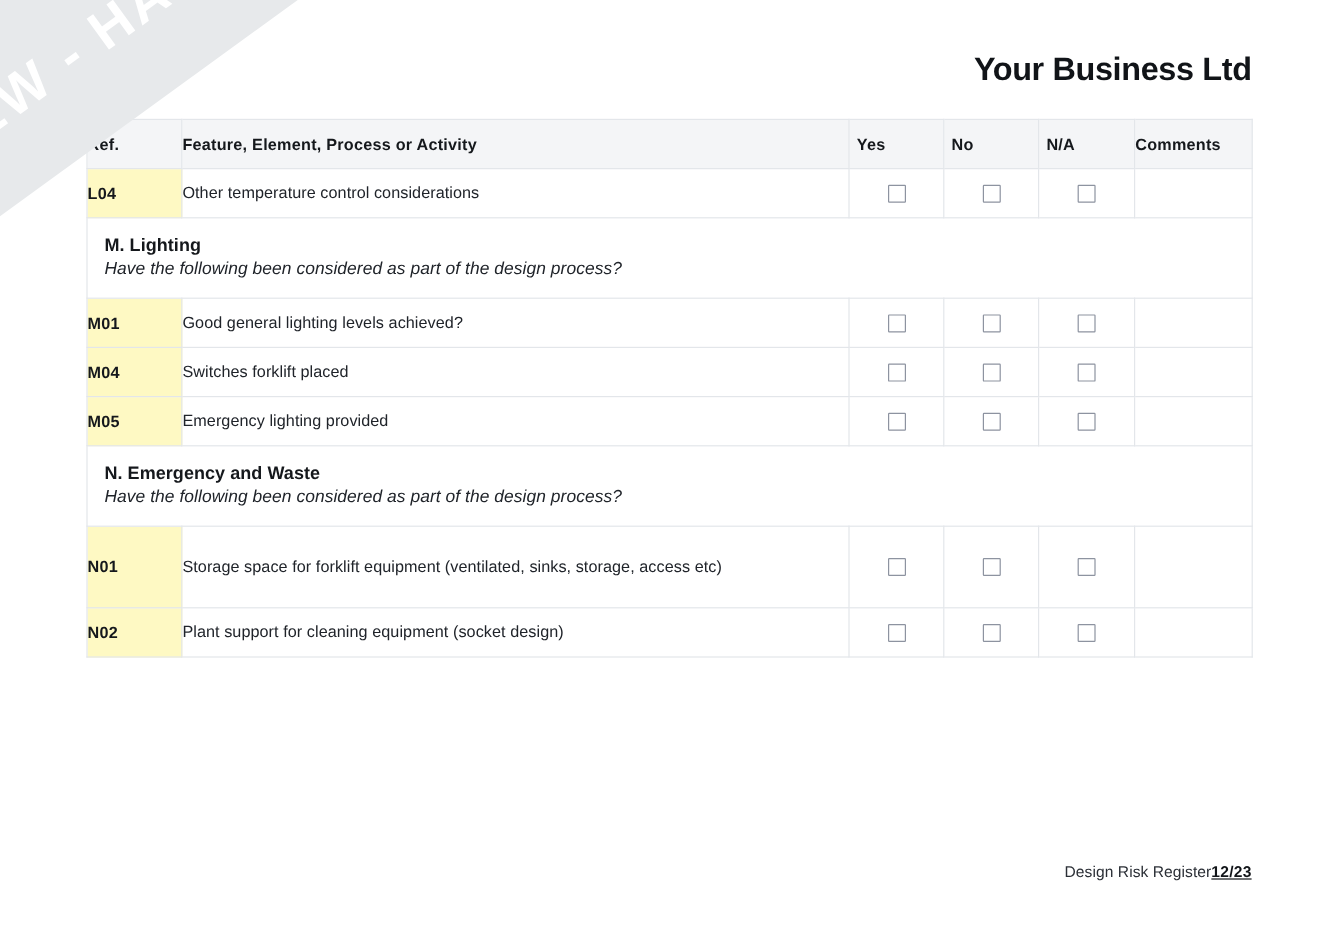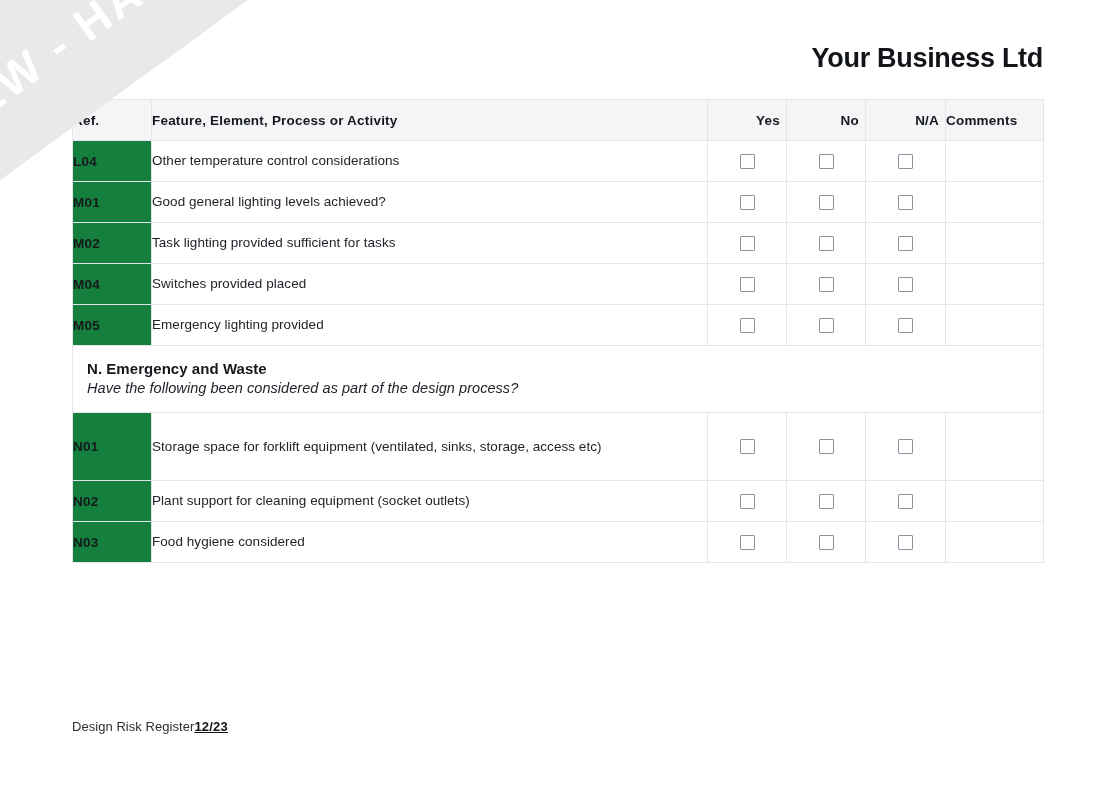--- a/index.html
+++ b/index.html
@@ -108,24 +108,24 @@
     background: #f4f5f7;
     font-weight: bold;
     font-size: 12.5px;
     letter-spacing: 0.2px;
     color: #15181c;
     height: 40px;
     padding: 0 14px;
     text-align: left;
     white-space: nowrap;
   }
-  thead th.center { text-align: right; padding: 0 6px; }
+  thead th.center { text-align: left; padding: 0 6px; }
 
   td.ref {
-    background: #15803d;
+    background: #fef9c3;
     font-weight: bold;
     font-size: 12.5px;
     letter-spacing: 0.2px;
     color: #15181c;
     padding: 0 14px;
     white-space: nowrap;
   }
   td.feature {
     padding: 10px 14px;
     font-size: 14.5px;
@@ -171,21 +171,21 @@
 
   
   #doc-footer {
     position: absolute;
     left: 72px;
     right: 71px;
     top: 714px;
     height: 24px;
     display: flex;
     align-items: center;
-    justify-content: flex-start;
+    justify-content: flex-end;
     z-index: 60;
   }
   #footer-title {
     font-size: 13px;
     color: #2b2f36;
     letter-spacing: 0.05px;
   }
   #footer-page {
     font-size: 13px;
     font-weight: bold;
@@ -225,39 +225,37 @@
       </thead>
       <tbody id="table-body">
           <tr class="data-row">
             <td class="ref">L04</td>
             <td class="feature">Other temperature control considerations</td>
             <td class="box-cell"><span class="checkbox"></span></td>
             <td class="box-cell"><span class="checkbox"></span></td>
             <td class="box-cell"><span class="checkbox"></span></td>
             <td class="comments"></td>
           </tr>
+          <tr class="section-row">
+            <td colspan="6">
+              <div class="section-title">M. Lighting</div>
+              <div class="section-sub">Have the following been considered as part of the design process?</div>
+            </td>
+          </tr>
           <tr class="data-row">
             <td class="ref">M01</td>
             <td class="feature">Good general lighting levels achieved?</td>
             <td class="box-cell"><span class="checkbox"></span></td>
             <td class="box-cell"><span class="checkbox"></span></td>
             <td class="box-cell"><span class="checkbox"></span></td>
             <td class="comments"></td>
           </tr>
           <tr class="data-row">
-            <td class="ref">M02</td>
-            <td class="feature">Task lighting provided sufficient for tasks</td>
-            <td class="box-cell"><span class="checkbox"></span></td>
-            <td class="box-cell"><span class="checkbox"></span></td>
-            <td class="box-cell"><span class="checkbox"></span></td>
-            <td class="comments"></td>
-          </tr>
-          <tr class="data-row">
             <td class="ref">M04</td>
-            <td class="feature">Switches provided placed</td>
+            <td class="feature">Switches forklift placed</td>
             <td class="box-cell"><span class="checkbox"></span></td>
             <td class="box-cell"><span class="checkbox"></span></td>
             <td class="box-cell"><span class="checkbox"></span></td>
             <td class="comments"></td>
           </tr>
           <tr class="data-row">
             <td class="ref">M05</td>
             <td class="feature">Emergency lighting provided</td>
             <td class="box-cell"><span class="checkbox"></span></td>
             <td class="box-cell"><span class="checkbox"></span></td>
@@ -273,29 +271,21 @@
           <tr class="data-row tall">
             <td class="ref">N01</td>
             <td class="feature">Storage space for forklift equipment (ventilated, sinks, storage, access etc)</td>
             <td class="box-cell"><span class="checkbox"></span></td>
             <td class="box-cell"><span class="checkbox"></span></td>
             <td class="box-cell"><span class="checkbox"></span></td>
             <td class="comments"></td>
           </tr>
           <tr class="data-row">
             <td class="ref">N02</td>
-            <td class="feature">Plant support for cleaning equipment (socket outlets)</td>
-            <td class="box-cell"><span class="checkbox"></span></td>
-            <td class="box-cell"><span class="checkbox"></span></td>
-            <td class="box-cell"><span class="checkbox"></span></td>
-            <td class="comments"></td>
-          </tr>
-          <tr class="data-row">
-            <td class="ref">N03</td>
-            <td class="feature">Food hygiene considered</td>
+            <td class="feature">Plant support for cleaning equipment (socket design)</td>
             <td class="box-cell"><span class="checkbox"></span></td>
             <td class="box-cell"><span class="checkbox"></span></td>
             <td class="box-cell"><span class="checkbox"></span></td>
             <td class="comments"></td>
           </tr>
         </tbody>
     </table>
   </div>
 
   <div id="doc-footer">

